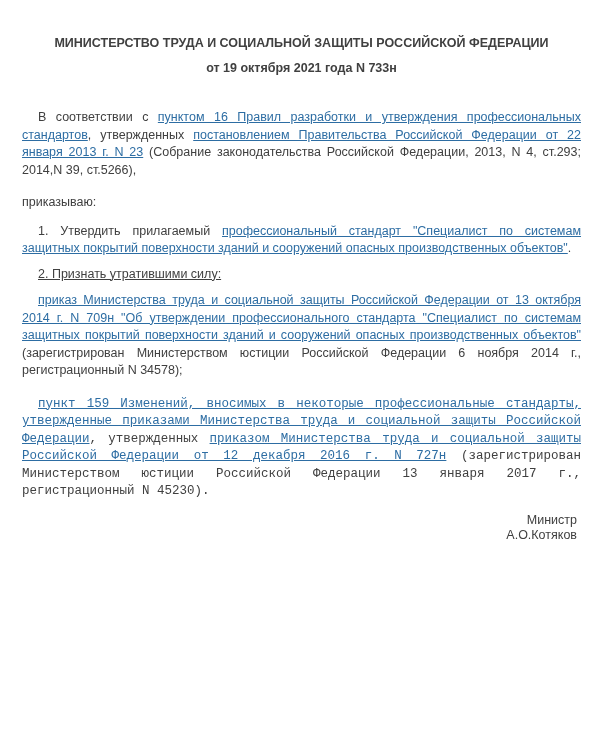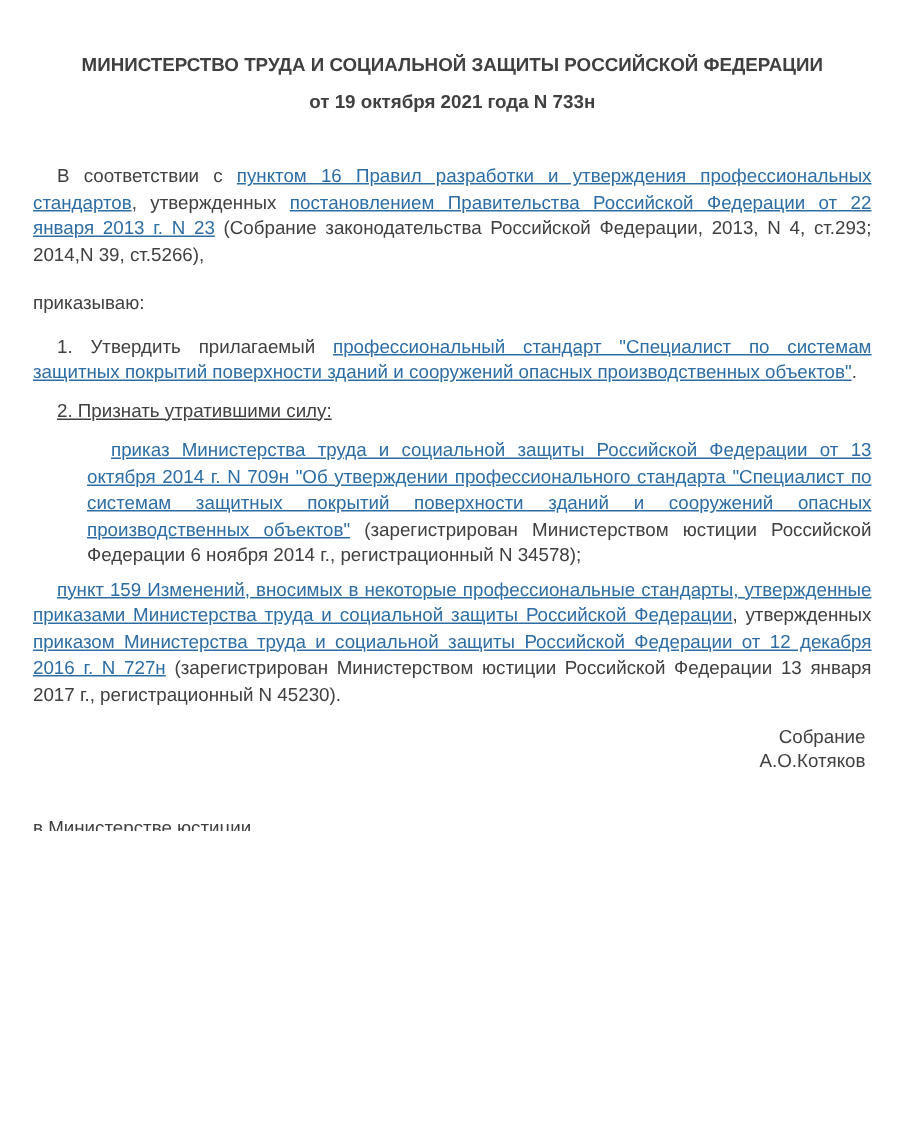--- a/index.html
+++ b/index.html
@@ -30,22 +30,22 @@
   }
   .ministry  { margin-top: 0;  font-weight: bold; line-height: 1.4; }
   .doctype   { margin-top: 4px;  font-weight: bold; line-height: 1.4; }
   .docdate   { margin-top: 7px;  font-weight: bold; line-height: 1.4; }
   .doc-title { margin-top: 19px; font-weight: bold; line-height: 1.45;
                padding: 0 30px; }
   .preamble  { margin-top: 32px; }
   .orderword { margin-top: 15px; }
   .item1     { margin-top: 11px; }
   .item2     { margin-top: 8px; text-decoration: underline; }
-  .item2a    { margin-top: 9px; margin-left: 36px; }
-  .item2b    { margin-top: 5px; }
+  .item2a    { margin-top: 9px; }
+  .item2b    { margin-top: 16px; font-family: Liberation Mono, monospace; }
   .item3     { margin-top: 8px; }
   .signature { margin-top: 12px; text-align: right; line-height: 1.25;
                padding-right: 4px; }
   .registration { margin-top: 30px; line-height: 1.2; }
 </style>
 </head>
 <body>
 
 <div class="page">
 
@@ -62,21 +62,21 @@
   <p class="item1 just indent"><span>1. Утвердить прилагаемый </span><a class="doclink">профессиональный стандарт "Специалист по системам защитных покрытий поверхности зданий и сооружений опасных производственных объектов"</a><span>.</span></p>
 
   <p class="item2 just indent">2. Признать утратившими силу:</p>
 
   <p class="item2a just indent"><a class="doclink">приказ Министерства труда и социальной защиты Российской Федерации от 13 октября 2014 г. N 709н "Об утверждении профессионального стандарта "Специалист по системам защитных покрытий поверхности зданий и сооружений опасных производственных объектов"</a><span> (зарегистрирован Министерством юстиции Российской Федерации 6 ноября 2014 г., регистрационный N 34578);</span></p>
 
   <p class="item2b just indent"><a class="doclink">пункт 159 Изменений, вносимых в некоторые профессиональные стандарты, утвержденные приказами Министерства труда и социальной защиты Российской Федерации</a><span>, утвержденных </span><a class="doclink">приказом Министерства труда и социальной защиты Российской Федерации от 12 декабря 2016 г. N 727н</a><span> (зарегистрирован Министерством юстиции Российской Федерации 13 января 2017 г., регистрационный N 45230).</span></p>
 
 
   <div class="signature">
-    <div>Собрание</div>
+    <div>Министр</div>
     <div>А.О.Котяков</div>
   </div>
 
   <div class="registration">
     <div>в Министерстве юстиции</div>
     <div>Зарегистрировано</div>
     <div>19 ноября 2012 года,</div>
     <div>регистрационный N 65903</div>
   </div>
 

